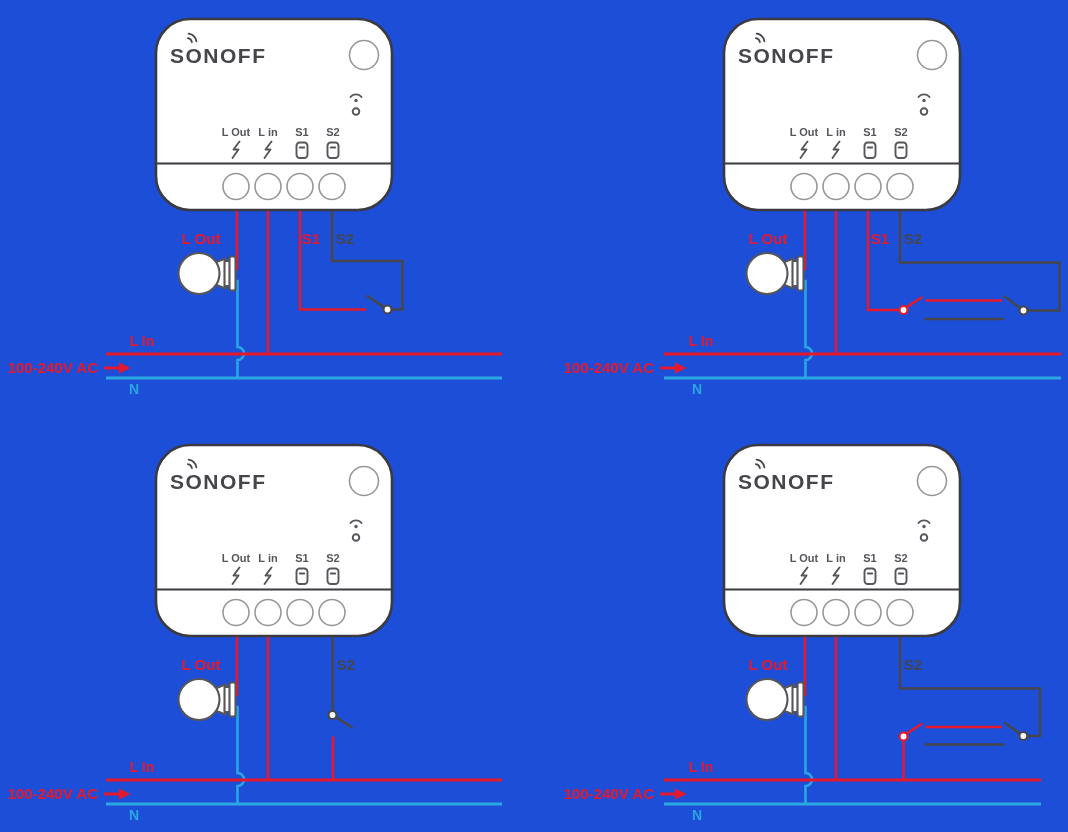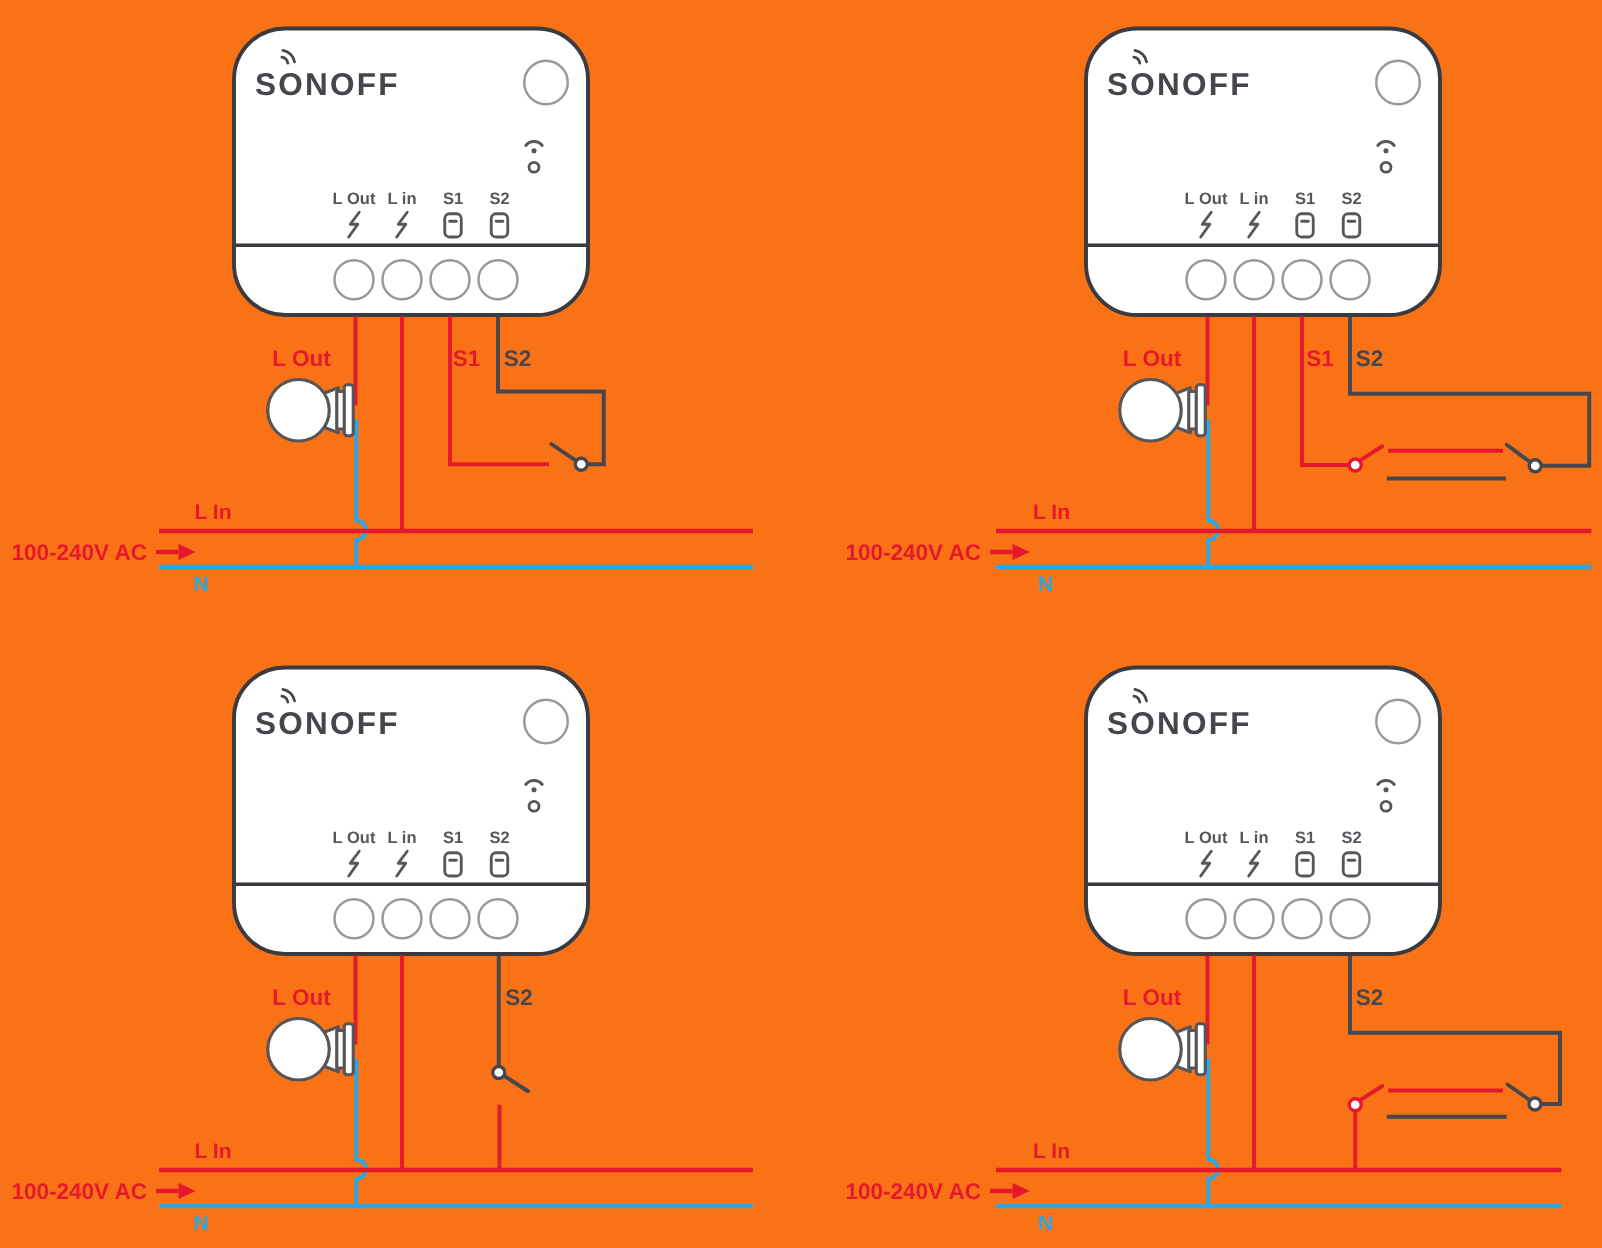--- a/index.html
+++ b/index.html
@@ -1,16 +1,16 @@
 <!DOCTYPE html>
 <html style="--live: #E6192C; --neutral: #2AA7E0; --signal: #46464C; --outline: #3A3A40; --devtext: #56565C; --ring: #98989C; --logo: #45454B; --bulb: #55555A;"><head>
 <meta charset="utf-8">
 <style>
   html,body{margin:0;padding:0;background:#ffffff;}
-  .canvas{position:relative;width:1068px;height:832px;background:#f97316;overflow:hidden;font-family:"Liberation Sans",sans-serif;}
+  .canvas{position:relative;width:1068px;height:832px;background:#1d4ed8;overflow:hidden;font-family:"Liberation Sans",sans-serif;}
   svg{display:block;}
   text{font-family:"Liberation Sans",sans-serif;font-weight:700;}
   .w{fill:none;stroke-width:2.6;}
   .bus{fill:none;stroke-width:3;}
   .w-live{stroke:var(--live,#E6192C);}
   .w-neutral{stroke:var(--neutral,#2AA7E0);}
   .w-signal{stroke:var(--signal,#46464C);}
   .pivot{fill:#ffffff;stroke-width:2.2;}
   .blade{fill:none;stroke-width:2.6;stroke-linecap:round;}
   .t-red{fill:var(--live,#E6192C);}

